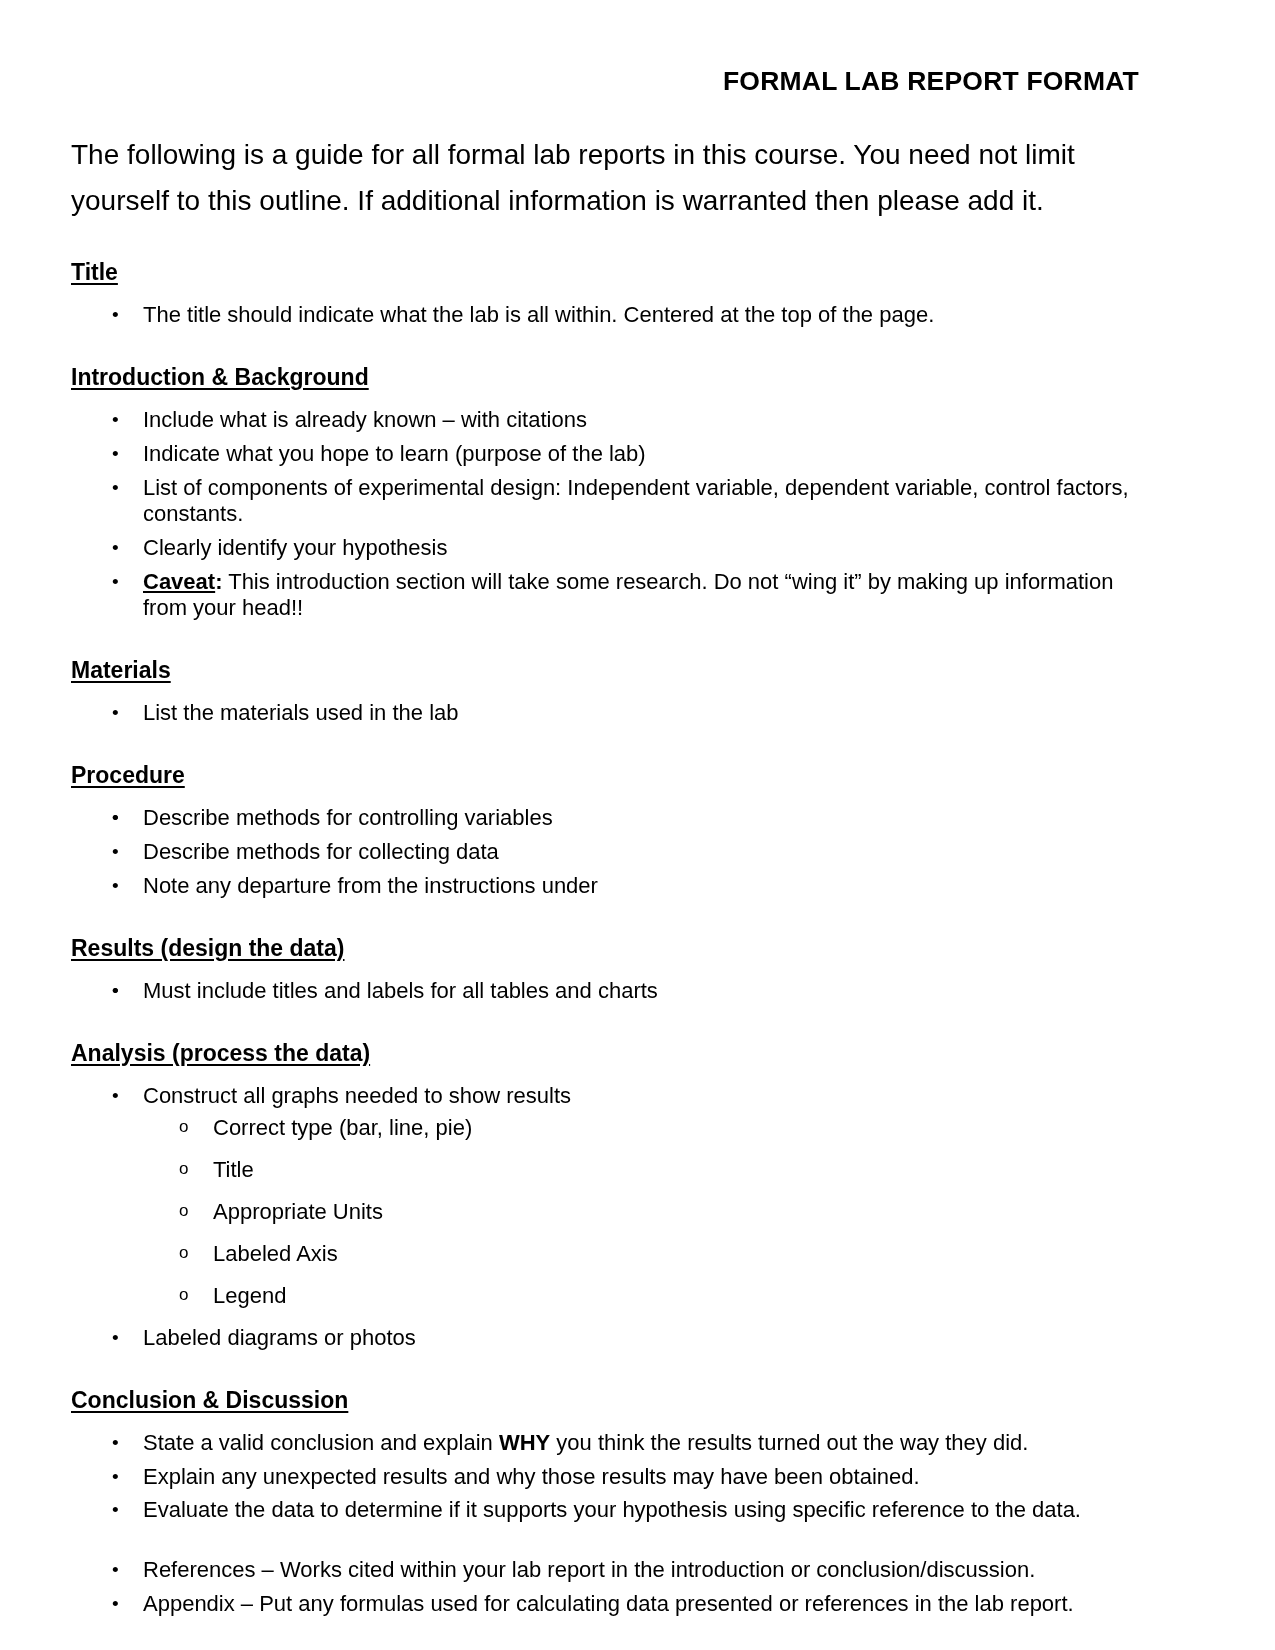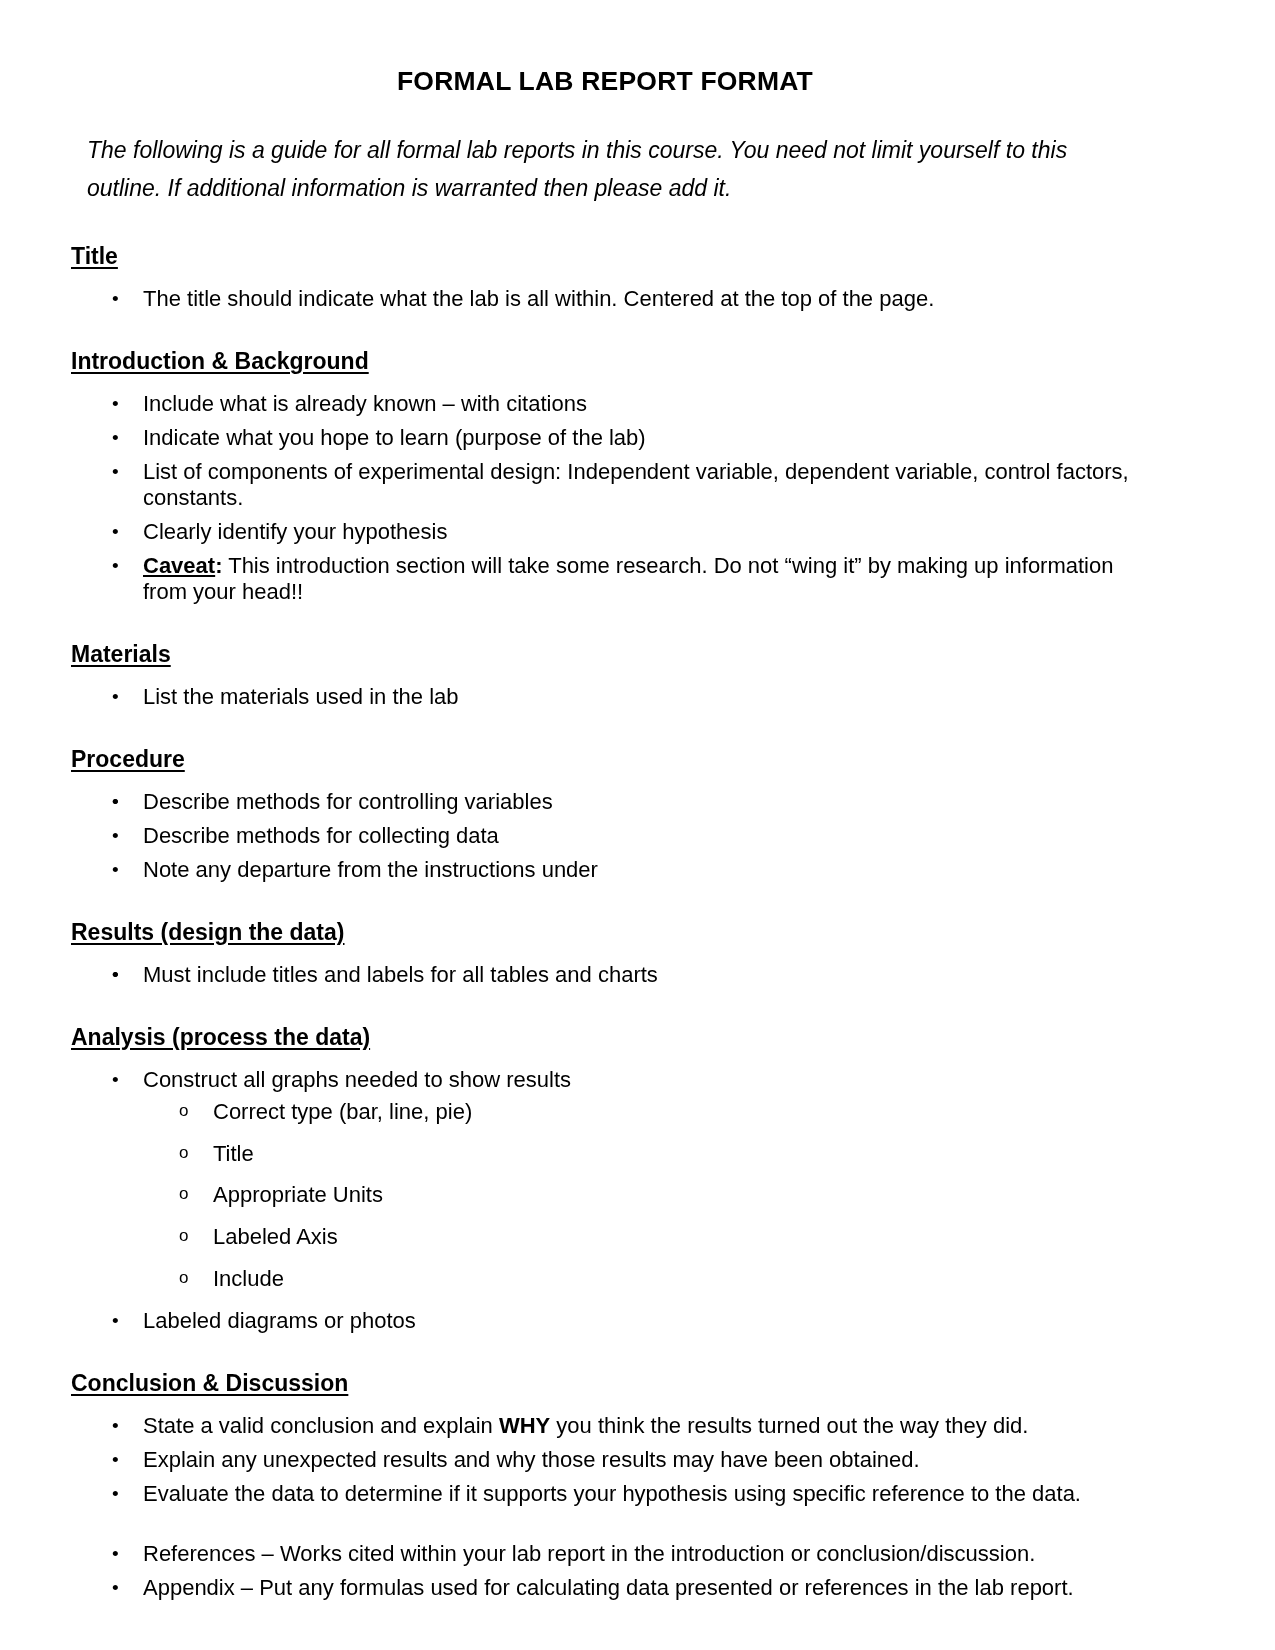--- a/index.html
+++ b/index.html
@@ -21,32 +21,31 @@
     box-sizing: border-box;
     padding: 0;
   }
   .content {
     position: absolute;
     left: 71px;
     top: 64px;
     width: 1068px;
   }
   .doc-title {
-    text-align: center;
+    text-align: right;
     font-size: 26.5px;
     font-weight: bold;
     letter-spacing: 0.2px;
     margin: 0 0 0 0;
     line-height: 1.3;
   }
   .intro-para {
-    font-style: italic;
-    font-size: 23px;
+    font-size: 28px;
     line-height: 1.62;
-    margin: 34px 0 0 16px;
+    margin: 34px 0 0 0;
     text-align: left;
   }
   .section {
     margin-top: 34px;
   }
   h2.section-heading {
     font-size: 23px;
     font-weight: bold;
     text-decoration: underline;
     text-underline-offset: 3px;
@@ -153,21 +152,21 @@
 
     <div class="section">
       <h2 class="section-heading"><span class="h-text">Analysis (process the data)</span></h2>
       <ul class="bullets">
         <li><span class="mark">•</span><span>Construct all graphs needed to show results</span>
           <ul class="sub-bullets">
             <li><span class="mark-o">o</span><span>Correct type (bar, line, pie)</span></li>
             <li><span class="mark-o">o</span><span>Title</span></li>
             <li><span class="mark-o">o</span><span>Appropriate Units</span></li>
             <li><span class="mark-o">o</span><span>Labeled Axis</span></li>
-            <li><span class="mark-o">o</span><span>Include</span></li>
+            <li><span class="mark-o">o</span><span>Legend</span></li>
           </ul>
         </li>
         <li><span class="mark">•</span><span>Labeled diagrams or photos</span></li>
       </ul>
     </div>
 
     <div class="section">
       <h2 class="section-heading"><span class="h-text">Conclusion &amp; Discussion</span></h2>
       <ul class="bullets">
         <li><span class="mark">•</span><span>State a valid conclusion and explain </span><span class="b">WHY</span><span> you think the results turned out the way they did.</span></li>

